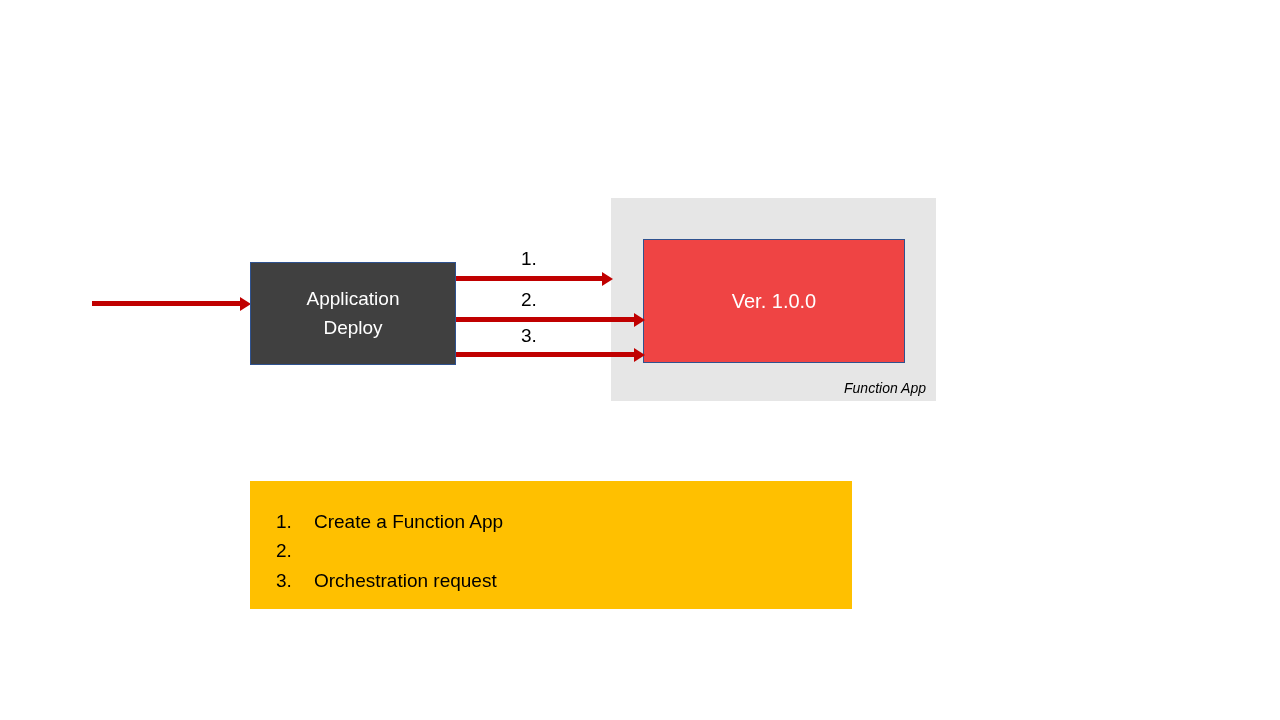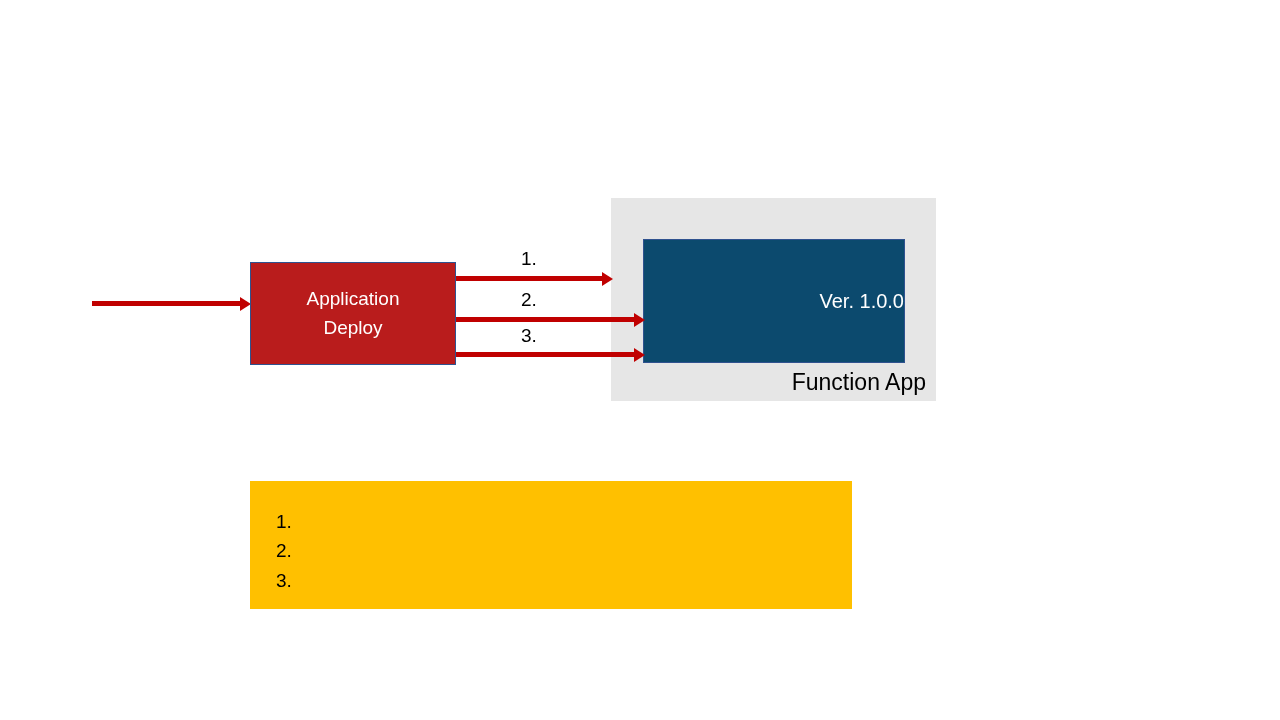--- a/index.html
+++ b/index.html
@@ -32,56 +32,57 @@
     top: 198px;
     width: 325px;
     height: 203px;
     background: #E6E6E6;
     box-sizing: border-box;
   }
   .fa-label {
     position: absolute;
     right: 10px;
     bottom: 4px;
-    font-size: 23px;
+    font-size: 14px;
     color: #000000;
     line-height: 1.2;
     white-space: nowrap;
+    font-style: italic;
   }
 
   
   .version-box {
     position: absolute;
     left: 643px;
     top: 239px;
     width: 262px;
     height: 124px;
-    background: #0c4a6e;
+    background: #ef4444;
     border: 1px solid #2F528F;
     box-sizing: border-box;
     display: flex;
     align-items: center;
-    justify-content: flex-end;
+    justify-content: center;
   }
   .version-box .box-text {
     color: #ffffff;
     font-size: 20px;
     line-height: 1.25;
     text-align: center;
     white-space: nowrap;
   }
 
   
   .router-box {
     position: absolute;
     left: 250px;
     top: 262px;
     width: 206px;
     height: 103px;
-    background: #b91c1c;
+    background: #404040;
     border: 1px solid #2F528F;
     box-sizing: border-box;
     display: flex;
     align-items: center;
     justify-content: center;
   }
   .router-box .box-text {
     color: #ffffff;
     font-size: 19px;
     line-height: 1.5;
@@ -179,23 +180,25 @@
   <div class="arrow arrow-three"></div>
 
   <div class="step-num step-num-1">1.</div>
   <div class="step-num step-num-2">2.</div>
   <div class="step-num step-num-3">3.</div>
 
   <div class="legend-box">
     <ul class="legend-list">
       <li class="legend-item">
         <span class="legend-marker">1.</span>
+        <span>Create a Function App</span>
       </li>
       <li class="legend-item">
         <span class="legend-marker">2.</span>
       </li>
       <li class="legend-item">
         <span class="legend-marker">3.</span>
+        <span>Orchestration request</span>
       </li>
     </ul>
   </div>
 
 </div>
 
 </body></html>

